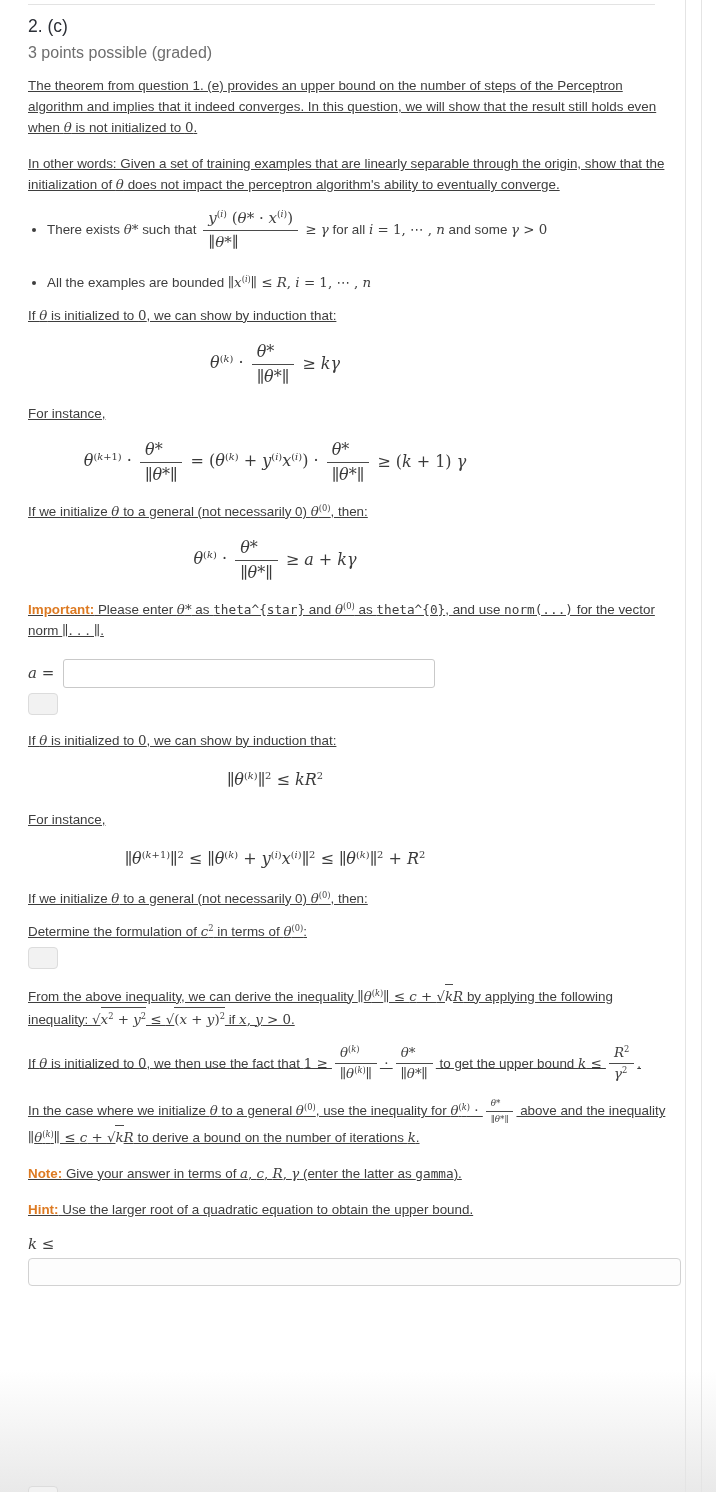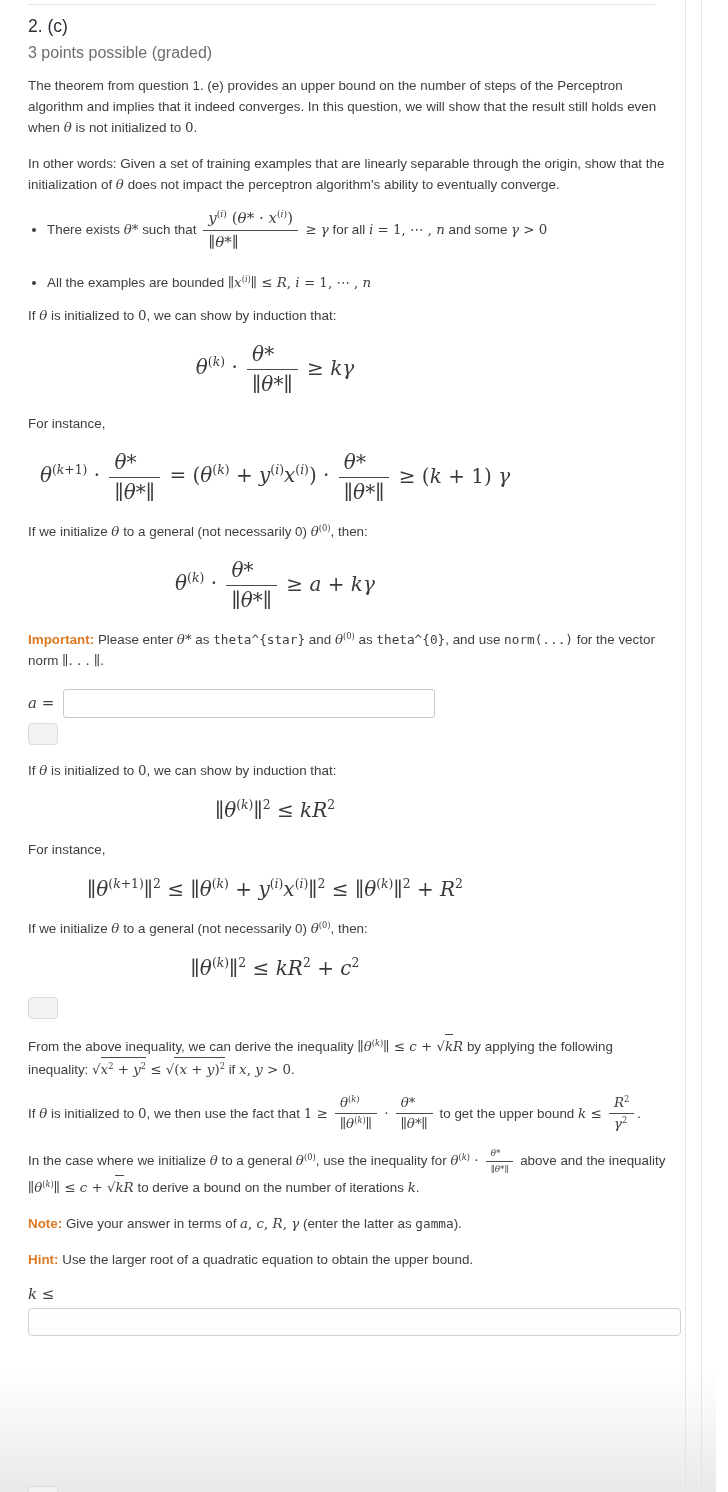--- a/index.html
+++ b/index.html
@@ -9,30 +9,30 @@
     font-size:13.4px; line-height:21px; color:#3e3e3e;
   }
   .page { position:relative; width:716px; height:1492px; overflow:hidden;
     background:linear-gradient(to bottom, #ffffff 0px, #ffffff 1370px, #e9e9e9 1492px); }
   .vline { position:absolute; top:0; bottom:0; width:1px; background:#e4e4e4; }
   .vline-a { left:685px; } .vline-b { left:701px; }
   .content { padding:0 46px 0 28px; }
   .top-divider { border:0; border-top:1px solid #e3e3e3; margin:4px 0 0 0; width:627px; height:0; }
   .title { font-size:17.5px; font-weight:400; color:#2b2f36; margin:10px 0 0 0; line-height:22px; }
   .points { font-size:16px; color:#6e6e6e; margin-top:8px; line-height:15px; }
-  p { margin:12px 0 0 0; }
+  p { margin:12px 0 0 0;text-decoration:underline; }
   p.sp { margin-top:15px; }
   ul.assumptions { margin:0 0 0 0; padding-left:19px; }
   ul.assumptions li { margin-top:14px; }
   ul.assumptions li + li { margin-top:20px; }
   .math { font-family:"DejaVu Serif","DejaVu Sans",serif; font-style:italic; }
   .up { font-style:normal; }
   .code { font-family:"DejaVu Sans Mono",monospace; font-style:normal; font-size:0.95em; }
   sup { font-size:62%; line-height:0; }
-  .eq { width:494px; text-align:center; margin:16px 0; font-size:20px; line-height:26px; color:#3a3a3a; }
+  .eq { width:494px; text-align:center; margin:16px 0; font-size:16px; line-height:26px; color:#3a3a3a; }
   .frac { display:inline-block; vertical-align:middle; text-align:left; margin:0 3px; line-height:1.25; }
   .frac .fn { display:block; padding:0 5px 2px 5px; }
   .frac .fd { display:block; border-top:1px solid #4a4a4a; padding:2px 5px 0 5px; }
   .frac.big { font-size:1.12em; }
   .frac.small { font-size:0.65em; }
   .sqrt { white-space:nowrap; font-family:"DejaVu Serif","DejaVu Sans",serif; }
   .sqrt .rd { font-style:normal; }
   .sqrt .rc { display:inline-block; border-top:1px solid #4a4a4a; padding-top:1px; font-style:italic; }
   .accent { font-weight:bold; }
   .answer-row { display:flex; align-items:center; margin-top:18px; }
@@ -82,22 +82,22 @@
     </div>
     <div class="status-box"></div>
 
     <p class="sp">If <span class="math">θ</span> is initialized to <span class="math"><span class="up">0</span></span>, we can show by induction that:</p>
     <div class="eq"><span class="math"><span class="up">∥</span>θ<sup><span class="up">(</span>k<span class="up">)</span></sup><span class="up">∥</span><sup><span class="up">2</span></sup><span class="up"> ≤ </span>kR<sup><span class="up">2</span></sup></span></div>
 
     <p>For instance,</p>
     <div class="eq"><span class="math"><span class="up">∥</span>θ<sup><span class="up">(</span>k<span class="up">+1)</span></sup><span class="up">∥</span><sup><span class="up">2</span></sup><span class="up"> ≤ ∥</span>θ<sup><span class="up">(</span>k<span class="up">)</span></sup><span class="up"> + </span>y<sup><span class="up">(</span>i<span class="up">)</span></sup>x<sup><span class="up">(</span>i<span class="up">)</span></sup><span class="up">∥</span><sup><span class="up">2</span></sup><span class="up"> ≤ ∥</span>θ<sup><span class="up">(</span>k<span class="up">)</span></sup><span class="up">∥</span><sup><span class="up">2</span></sup><span class="up"> + </span>R<sup><span class="up">2</span></sup></span></div>
 
     <p>If we initialize <span class="math">θ</span> to a general (not necessarily 0) <span class="math">θ<sup><span class="up">(0)</span></sup></span>, then:</p>
-    <div class="eq"><span class="math"><span class="up">∥</span>θ<sup><span class="up">(</span>k<span class="up">)</span></sup><span class="up">∥</span><sup><span class="up">2</span></sup><span class="up"> ≤ </span>kR<sup><span class="up">2</span></sup><span class="up"> + </span>c<sup><span class="up">2</span></sup></span></div>
 
+    <p>Determine the formulation of <span class="math">c<sup><span class="up">2</span></sup></span> in terms of <span class="math">θ<sup><span class="up">(0)</span></sup></span>:</p>
 
     <div class="status-box"></div>
 
     <p class="sp">From the above inequality, we can derive the inequality <span class="math"><span class="up">∥</span>θ<sup><span class="up">(</span>k<span class="up">)</span></sup><span class="up">∥ ≤ </span>c<span class="up"> + </span></span><span class="sqrt"><span class="rd">√</span><span class="rc">k</span></span><span class="math">R</span> by applying the following inequality: <span class="sqrt"><span class="rd">√</span><span class="rc">x<sup><span class="up">2</span></sup><span class="up"> + </span>y<sup><span class="up">2</span></sup></span></span><span class="math"><span class="up"> ≤ </span></span><span class="sqrt"><span class="rd">√</span><span class="rc"><span class="up">(</span>x<span class="up"> + </span>y<span class="up">)</span><sup><span class="up">2</span></sup></span></span> if <span class="math">x<span class="up">, </span>y<span class="up"> &gt; 0</span></span>.</p>
     <p class="sp">If <span class="math">θ</span> is initialized to <span class="math"><span class="up">0</span></span>, we then use the fact that <span class="math"><span class="up">1 ≥ </span></span><span class="frac math"><span class="fn">θ<sup><span class="up">(</span>k<span class="up">)</span></sup></span><span class="fd"><span class="up">∥</span>θ<sup><span class="up">(</span>k<span class="up">)</span></sup><span class="up">∥</span></span></span><span class="math"><span class="up"> · </span></span><span class="frac math"><span class="fn">θ<span class="up">*</span></span><span class="fd"><span class="up">∥</span>θ<span class="up">*∥</span></span></span> to get the upper bound <span class="math">k<span class="up"> ≤ </span></span><span class="frac math"><span class="fn">R<sup><span class="up">2</span></sup></span><span class="fd">γ<sup><span class="up">2</span></sup></span></span>.</p>
     <p class="sp">In the case where we initialize <span class="math">θ</span> to a general <span class="math">θ<sup><span class="up">(0)</span></sup></span>, use the inequality for <span class="math">θ<sup><span class="up">(</span>k<span class="up">)</span></sup><span class="up"> · </span></span><span class="frac math small"><span class="fn">θ<span class="up">*</span></span><span class="fd"><span class="up">∥</span>θ<span class="up">*∥</span></span></span> above and the inequality <span class="math"><span class="up">∥</span>θ<sup><span class="up">(</span>k<span class="up">)</span></sup><span class="up">∥ ≤ </span>c<span class="up"> + </span></span><span class="sqrt"><span class="rd">√</span><span class="rc">k</span></span><span class="math">R</span> to derive a bound on the number of iterations <span class="math">k</span>.</p>
 
     <p class="sp"><strong class="accent" style="color:#dd7a22">Note:</strong><span> Give your answer in terms of <span class="math">a<span class="up">, </span>c<span class="up">, </span>R<span class="up">, </span>γ</span> (enter the latter as <span class="code">gamma</span>).</span></p>
 
     <p class="sp"><strong class="accent" style="color:#dd7a22">Hint:</strong><span> Use the larger root of a quadratic equation to obtain the upper bound.</span></p>

